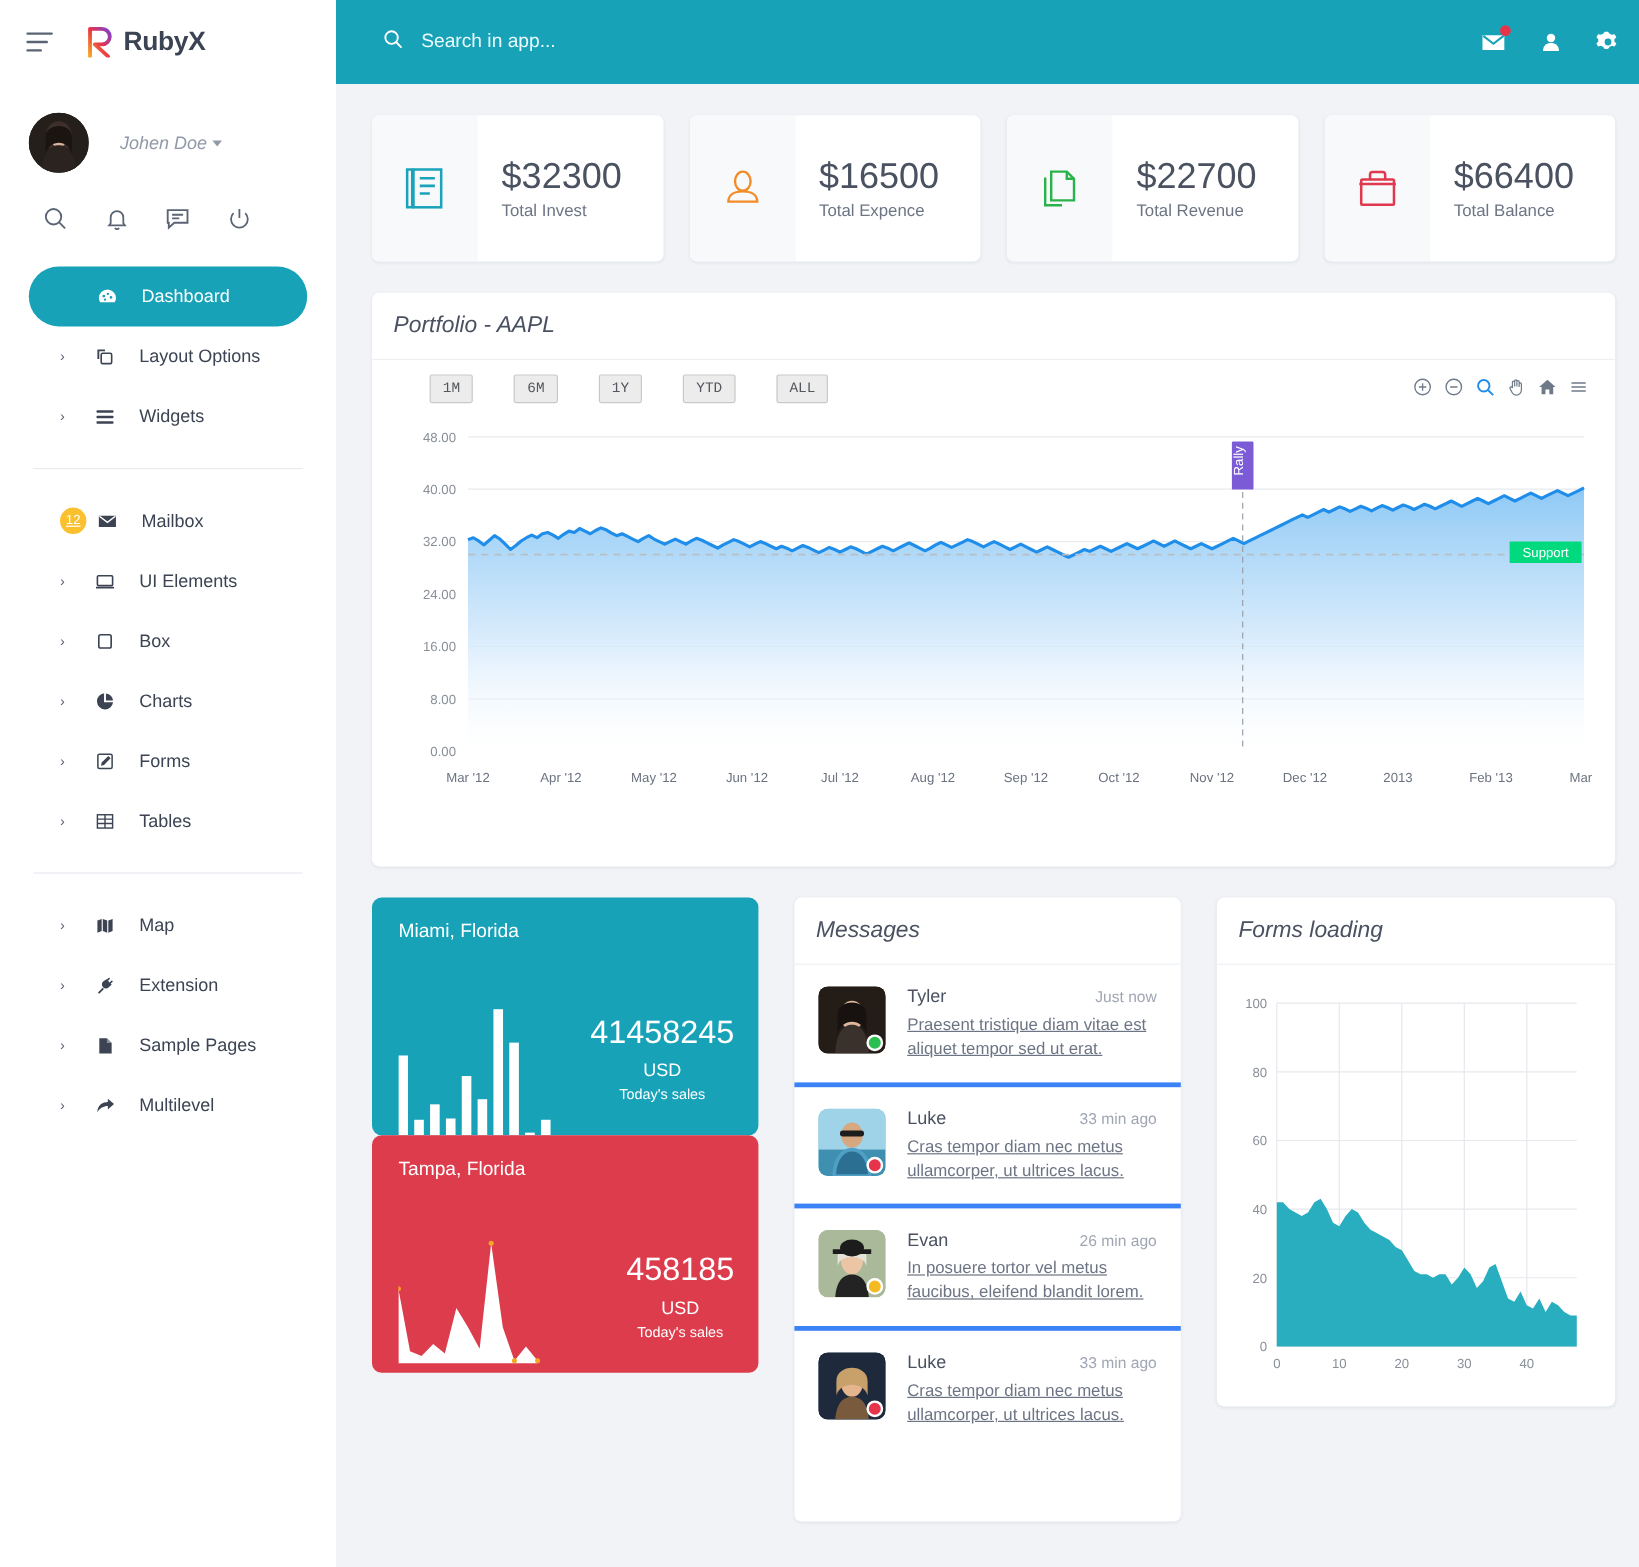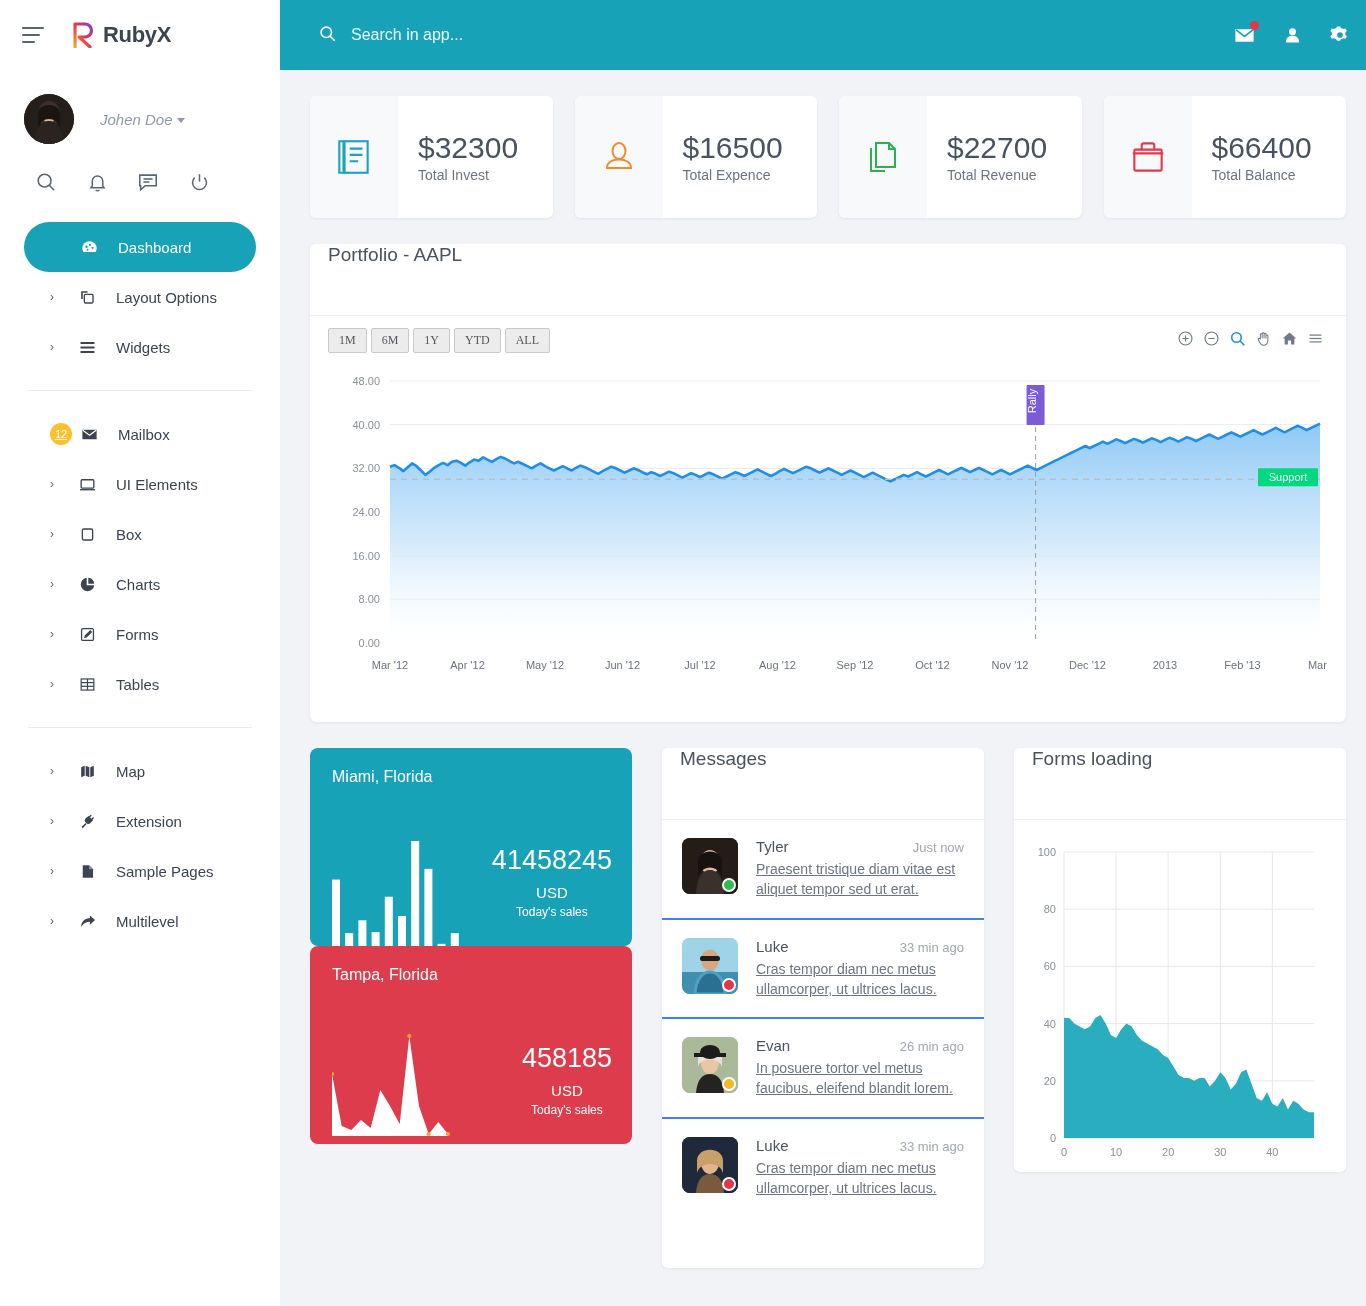--- a/index.html
+++ b/index.html
@@ -80,48 +80,48 @@
   .stat-icon { width: 88px; background: #f8f9fb; display: flex; align-items: center;
     justify-content: center; flex: 0 0 88px; }
   .stat-body { display: flex; flex-direction: column; justify-content: center;
     padding-left: 20px; }
   .stat-value { font-size: 30px; color: #4a5160; line-height: 1.15; }
   .stat-label { font-size: 14px; color: #6d7484; margin-top: 2px; }
 
   
   .panel { background: #fff; border-radius: 6px; box-shadow: 0 1px 3px rgba(20,30,60,.07); }
   .portfolio { margin-top: 26px; height: 478px; }
-  .panel-head { height: 72px; display: flex; align-items: flex-start; padding: 0 18px;
-    border-bottom: 1px solid #eef0f3; }
+  .panel-head { height: 56px; display: flex; align-items: center; padding: 0 18px;
+    border-bottom: 1px solid #eef0f3; font-style: italic; }
   .panel-title { font-size: 19px; color: #4a5160; }
   .chart-area { position: relative; padding: 12px 18px 0 18px; }
   .range-btns { display: flex; gap: 4px; }
   .range-btn { font-size: 12px; color: #53565c; background: #ececec;
     border: 1px solid #c9c9c9; border-radius: 2px; padding: 4px 10px; cursor: pointer;
-    font-family: Liberation Serif, serif; }
+    font-family: Liberation Mono, monospace; margin-left: 30px; }
   .chart-tools { position: absolute; right: 22px; top: 14px; display: flex; gap: 9px;
     align-items: center; }
   .chart-tools span { cursor: pointer; display: inline-flex; }
 
   
   .bottom { display: flex; gap: 30px; margin-top: 26px; padding-bottom: 30px; }
   .col-left { width: 322px; flex: 0 0 322px; }
   .col-mid { width: 322px; flex: 0 0 322px; }
   .col-right { flex: 1; }
   .sales-card { border-radius: 8px; color: #fff; height: 198px; padding: 20px 22px;
     position: relative; overflow: hidden; }
   .sales-city { font-size: 16px; }
   .sales-fig { position: absolute; right: 20px; bottom: 27px; text-align: center; }
   .sales-amount { font-size: 27px; line-height: 1.1; }
   .sales-cur { font-size: 15px; margin-top: 8px; }
   .sales-sub { font-size: 12px; margin-top: 4px; }
   .spark { position: absolute; left: 22px; bottom: 0; }
 
   .messages { min-height: 520px; }
-  .msg-row { display: flex; padding: 18px 20px; border-bottom: 2px solid #3b82f6; }
+  .msg-row { display: flex; padding: 18px 20px; border-bottom: 4px solid #3b82f6; }
   .msg-row:last-child { border-bottom: none; }
   .msg-av { width: 56px; height: 56px; border-radius: 8px; flex: 0 0 56px;
     position: relative; overflow: hidden; }
   .msg-status { position: absolute; right: 2px; bottom: 2px; width: 14px; height: 14px;
     border-radius: 50%; border: 2px solid #fff; }
   .msg-body { margin-left: 18px; flex: 1; }
   .msg-top { display: flex; justify-content: space-between; align-items: baseline; }
   .msg-name { font-size: 15px; color: #4a5160; }
   .msg-time { font-size: 13px; color: #a0a6b3; }
   .msg-text { font-size: 14px; color: #6d7484; line-height: 1.45; margin-top: 4px; text-decoration: underline; }

